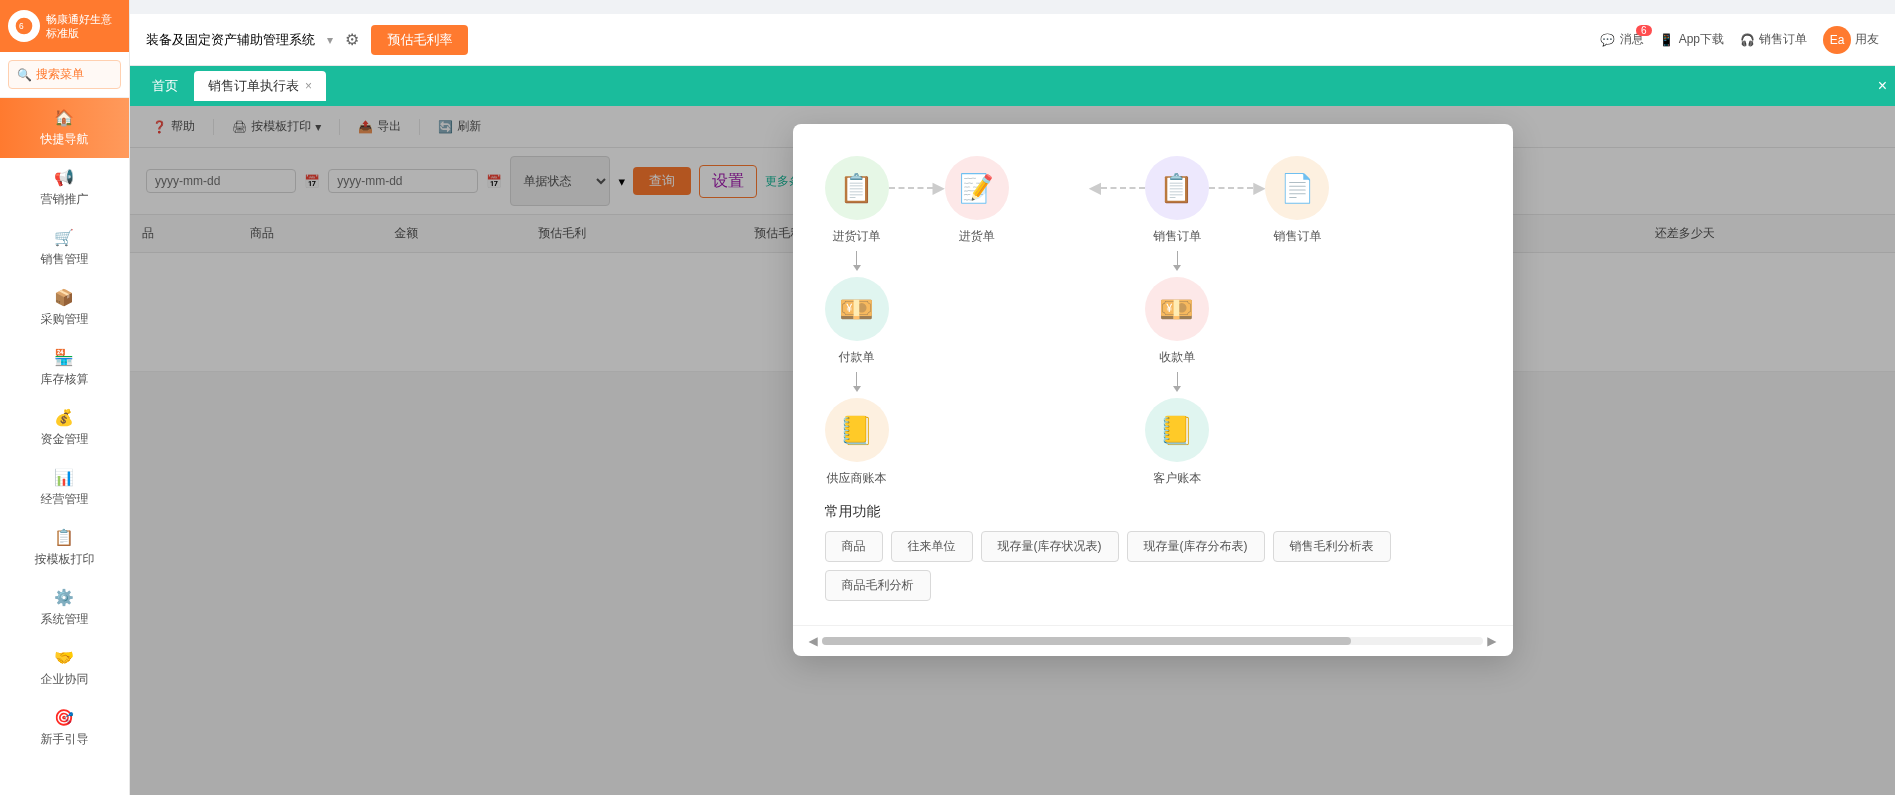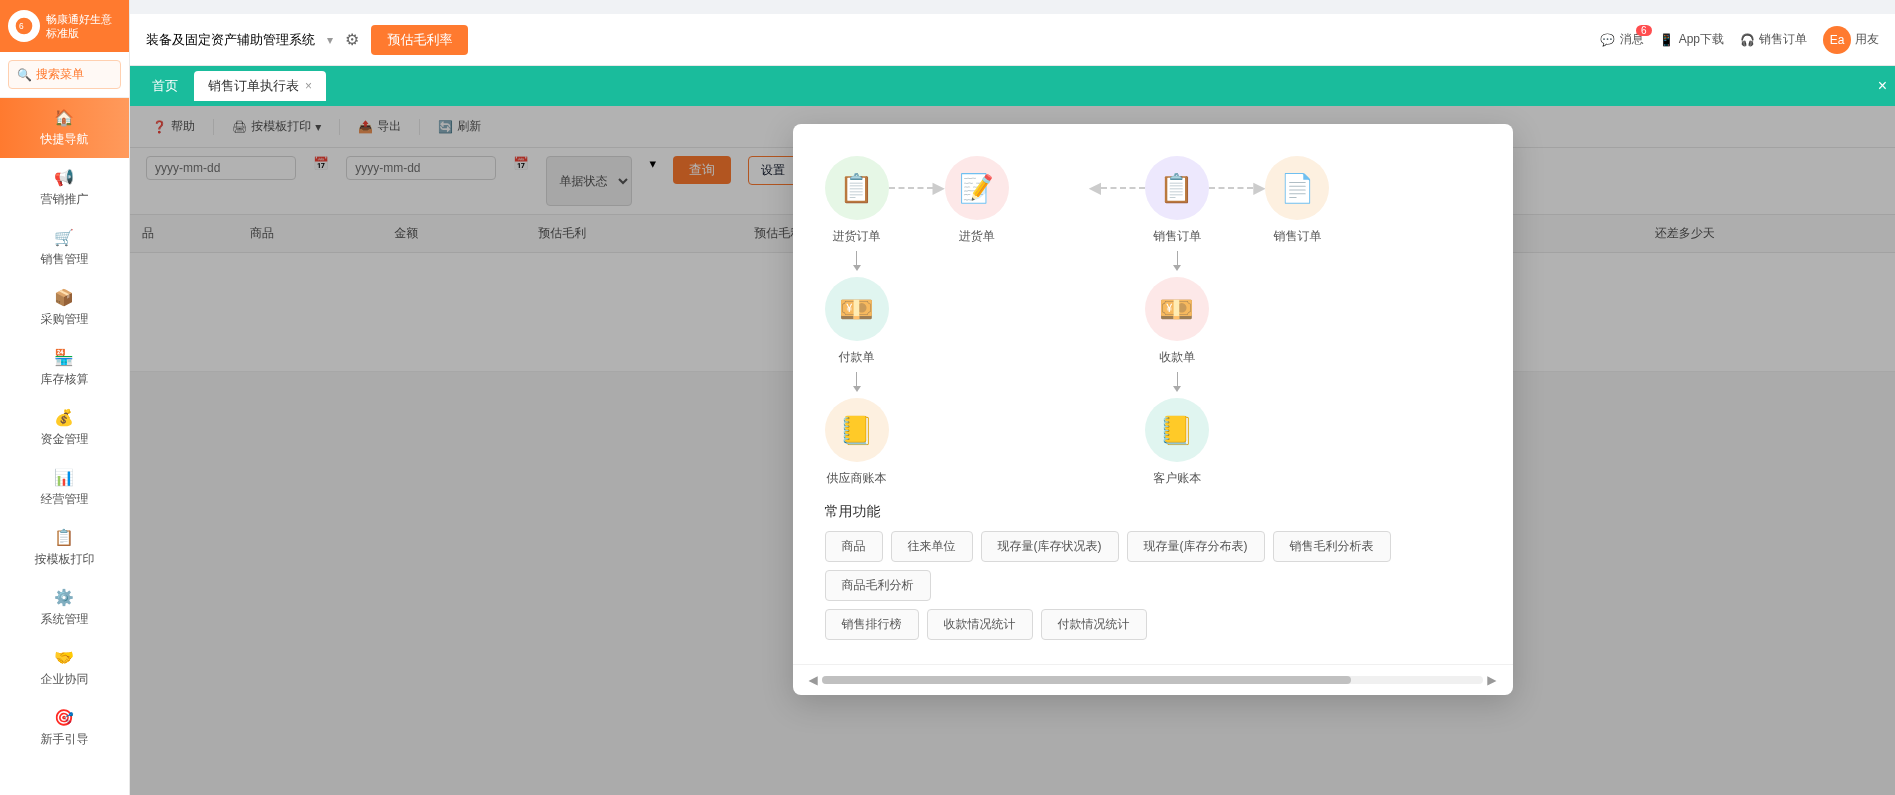--- a/index.html
+++ b/index.html
@@ -45,26 +45,26 @@
 
     
     .content-area { flex: 1; background: #f5f5f5; position: relative; overflow: hidden; }
 
     
     .content-toolbar { background: #fff; padding: 8px 16px; display: flex; align-items: center; gap: 12px; border-bottom: 1px solid #e8e8e8; }
     .toolbar-btn { display: flex; align-items: center; gap: 4px; color: #555; cursor: pointer; font-size: 12px; background: none; border: none; padding: 4px 6px; }
     .toolbar-separator { width: 1px; height: 16px; background: #e8e8e8; }
 
     
-    .filter-bar { background: #fff; padding: 8px 16px; display: flex; align-items: flex-start; gap: 17px; flex-wrap: wrap; border-bottom: 1px solid #e8e8e8; }
+    .filter-bar { background: #fff; padding: 8px 16px; display: flex; align-items: center; gap: 8px; flex-wrap: wrap; border-bottom: 1px solid #e8e8e8; }
     .filter-input { border: 1px solid #d9d9d9; border-radius: 4px; padding: 4px 8px; font-size: 12px; color: #999; width: 150px; }
-    .filter-select { border: 1px solid #d9d9d9; border-radius: 4px; padding: 16px 8px; font-size: 12px; color: #555; width: 86px; }
+    .filter-select { border: 1px solid #d9d9d9; border-radius: 4px; padding: 16px 8px; font-size: 12px; color: #555; width: 100px; }
     .search-btn { background: #ff7a2f; color: #fff; border: none; border-radius: 4px; padding: 5px 16px; cursor: pointer; font-size: 13px; }
     .more-conditions { color: #1abc9c; font-size: 12px; cursor: pointer; }
-    .settings-btn { background: #fff; color: #0f172a; border: 1px solid #ff7a2f; border-radius: 4px; padding: 5px 12px; cursor: pointer; font-size: 12px; font-family: Liberation Mono, monospace; }
+    .settings-btn { background: #fff; color: #a21caf; border: 1px solid #ff7a2f; border-radius: 4px; padding: 5px 12px; cursor: pointer; font-size: 16px; font-family: Liberation Mono, monospace; }
 
     
     .table-container { background: #fff; overflow: auto; margin: 0; }
     .data-table { width: 100%; border-collapse: collapse; font-size: 12px; }
     .data-table th { background: #fafafa; padding: 10px 12px; text-align: left; color: #555; font-weight: 500; border-bottom: 1px solid #e8e8e8; white-space: nowrap; }
     .data-table td { padding: 10px 12px; border-bottom: 1px solid #f0f0f0; color: #333; white-space: nowrap; }
     .empty-data { text-align: center; padding: 40px; color: #999; font-size: 13px; }
 
     
     .modal-overlay { position: absolute; top: 0; left: 0; right: 0; bottom: 0; background: rgba(0,0,0,0.3); z-index: 100; display: flex; align-items: flex-start; justify-content: flex-start; padding: 8px 0 0 0; }
@@ -365,25 +365,20 @@
             <div class="common-section">
               <div class="common-title">常用功能</div>
               <div class="common-btns">
                 <button class="common-btn">商品</button>
                 <button class="common-btn">往来单位</button>
                 <button class="common-btn">现存量(库存状况表)</button>
                 <button class="common-btn">现存量(库存分布表)</button>
                 <button class="common-btn">销售毛利分析表</button>
                 <button class="common-btn">商品毛利分析</button>
               </div>
-              <div class="common-btns" style="margin-top: 8px;">
-                <button class="common-btn">销售排行榜</button>
-                <button class="common-btn">收款情况统计</button>
-                <button class="common-btn">付款情况统计</button>
-              </div>
             </div>
           </div>
 
           <div class="modal-scrollbar">
             <span class="scrollbar-arrow">◀</span>
             <div class="scrollbar-track">
               <div class="scrollbar-thumb"></div>
             </div>
             <span class="scrollbar-arrow">▶</span>
           </div>

